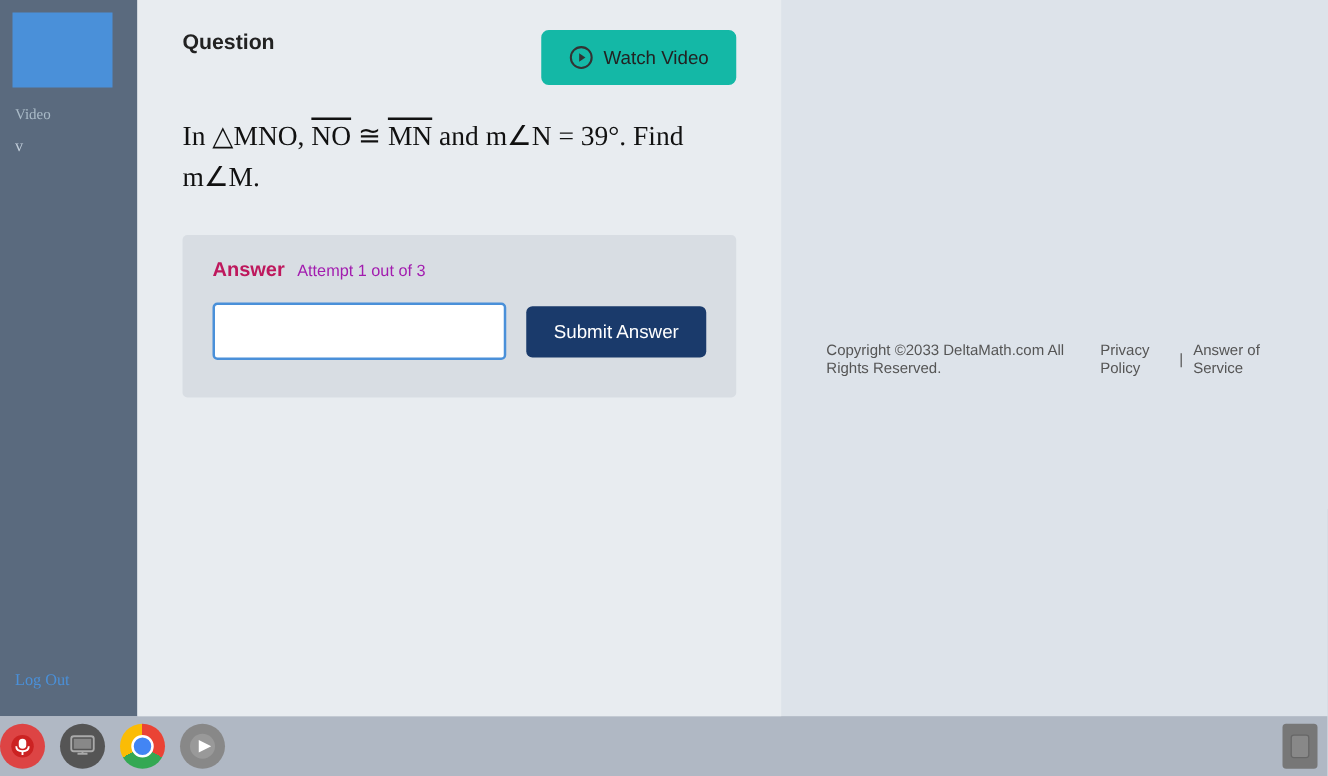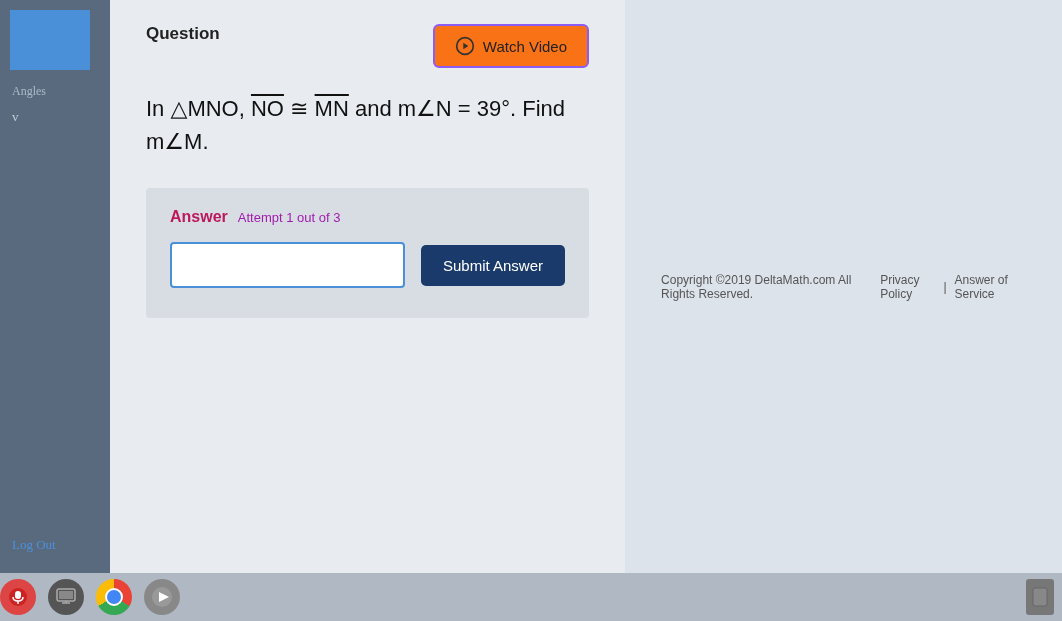--- a/index.html
+++ b/index.html
@@ -83,41 +83,41 @@
       font-size: 17px;
       font-weight: bold;
       color: #222;
       font-family: Arial, sans-serif;
     }
 
     .watch-video-btn {
       display: flex;
       align-items: center;
       gap: 8px;
-      border: 2px solid #8b5cf6;
+      border: 2px solid #14b8a6;
       border-radius: 6px;
       padding: 10px 20px;
-      background: #f97316;
+      background: #14b8a6;
       font-size: 15px;
       font-family: Arial, sans-serif;
       color: #222;
       cursor: pointer;
       font-weight: 500;
     }
 
     .play-circle-icon {
       width: 20px;
       height: 20px;
     }
 
     .question-text {
       font-size: 22px;
       color: #111;
       margin-bottom: 30px;
-      font-family: Liberation Sans, sans-serif;
+      font-family: Liberation Serif, serif;
       line-height: 1.5;
     }
 
     .overline {
       text-decoration: overline;
     }
 
     .answer-section {
       background: #d8dde3;
       border-radius: 4px;
@@ -253,21 +253,21 @@
       cursor: pointer;
     }
   </style>
 </head>
 <body>
 
 <div class="main-layout">
 
   <div class="sidebar">
     <div class="sidebar-blue-block"></div>
-    <div class="sidebar-angles-label">Angles</div>
+    <div class="sidebar-angles-label">Video</div>
     <div class="sidebar-nav-item">
       <span>v</span>
     </div>
     <div class="sidebar-bottom">
       <span class="logout-link">Log Out</span>
     </div>
   </div>
 
   <div class="content-area">
     <div class="question-panel">
@@ -295,21 +295,21 @@
         <div class="answer-input-row">
           <input class="answer-input" type="text" placeholder="" style="">
           <button class="submit-btn">
             <span>Submit Answer</span>
           </button>
         </div>
       </div>
     </div>
 
     <div class="footer-bar">
-      <span class="footer-text">Copyright ©2019 DeltaMath.com All Rights Reserved.</span>
+      <span class="footer-text">Copyright ©2033 DeltaMath.com All Rights Reserved.</span>
       <a class="footer-link">Privacy Policy</a>
       <span class="footer-text">|</span>
       <a class="footer-link">Answer of Service</a>
     </div>
   </div>
 </div>
 
 <div class="taskbar">
   <div class="taskbar-icon taskbar-icon-red">
     <svg width="20" height="20" viewBox="0 0 20 20">

